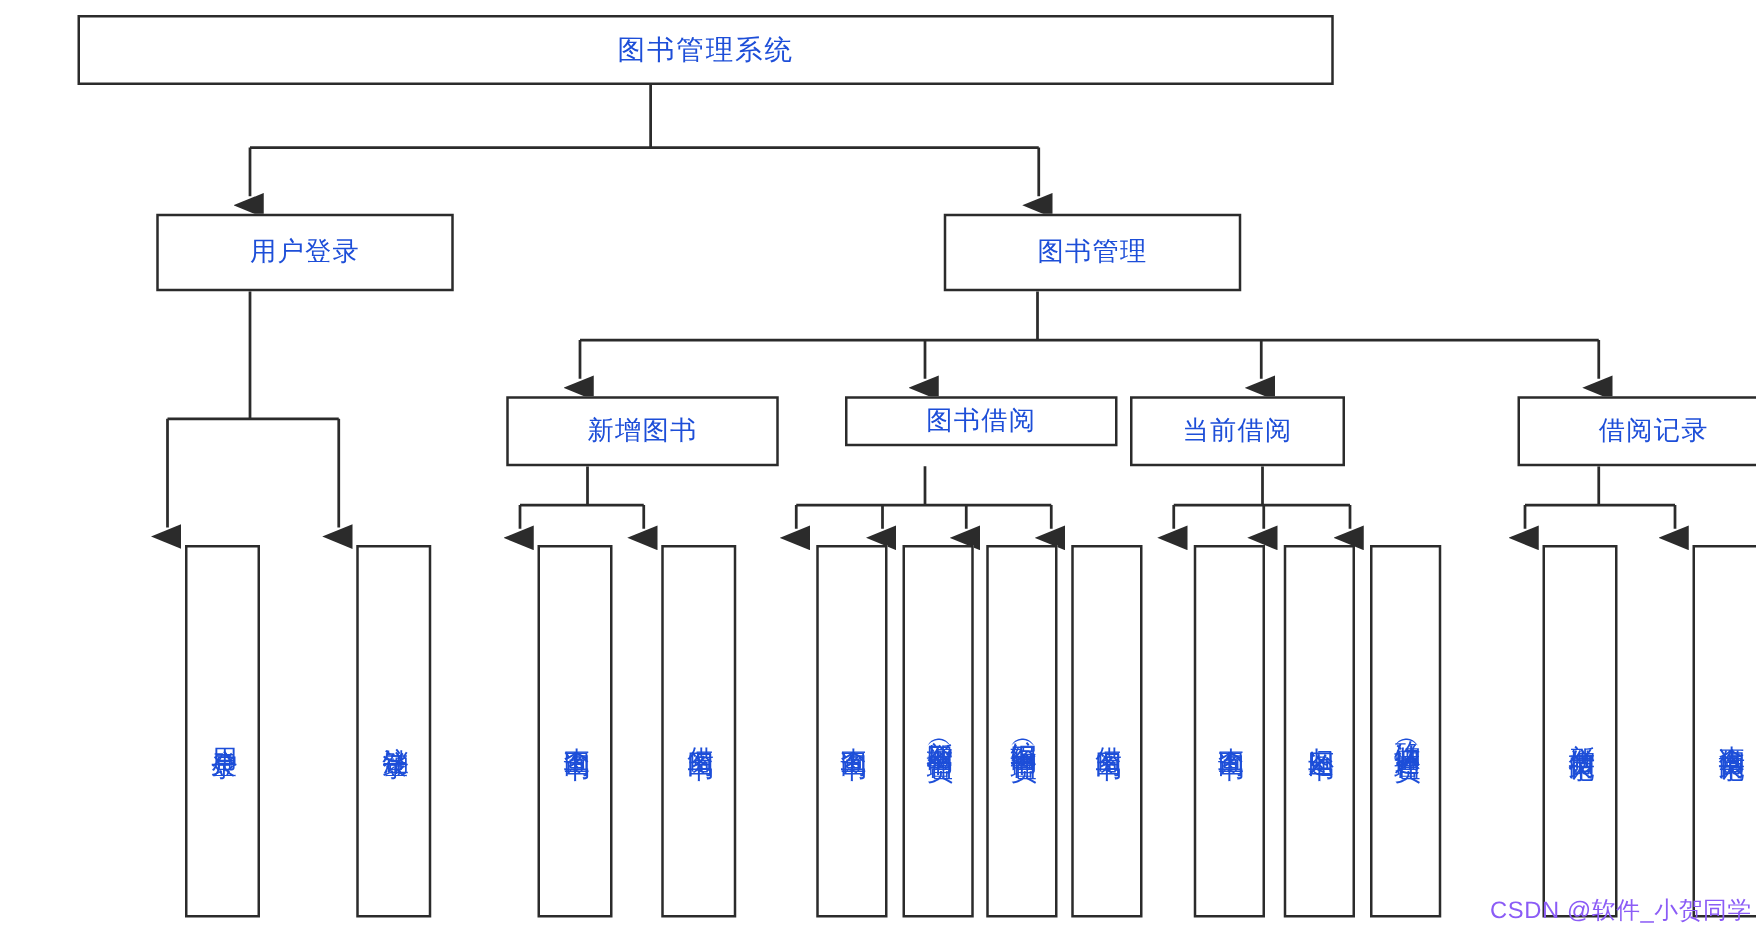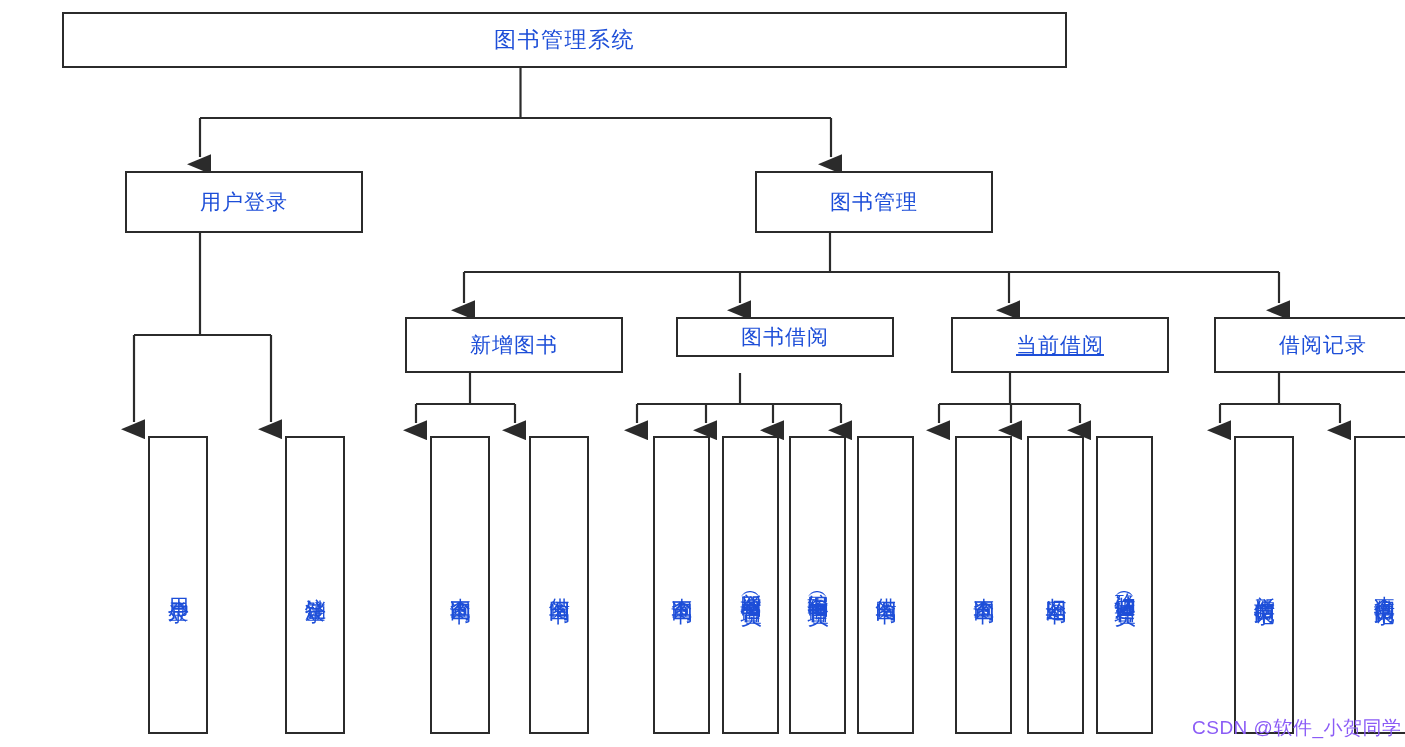--- a/index.html
+++ b/index.html
@@ -141,21 +141,21 @@
   <div class="node horiz" style="left:711px; top:171px; width:238px; height:62px;">
     <span class="node-label">图书管理</span>
   </div>
 
   <div class="node horiz" style="left:361px; top:317px; width:218px; height:56px;">
     <span class="node-label">新增图书</span>
   </div>
   <div class="node horiz" style="left:632px; top:317px; width:218px; height:40px;">
     <span class="node-label">图书借阅</span>
   </div>
-  <div class="node horiz" style="left:907px; top:317px; width:218px; height:56px;text-decoration:underline;">
+  <div class="node horiz" style="left:860px; top:317px; width:172px; height:56px;">
     <span class="node-label">当前借阅</span>
   </div>
   <div class="node horiz" style="left:1170px; top:317px; width:218px; height:56px;">
     <span class="node-label">借阅记录</span>
   </div>
 
   <div class="node vert" style="left:104px; top:436px; width:60px; height:298px;">
     <span class="node-label">用户登录</span>
   </div>
   <div class="node vert" style="left:241px; top:436px; width:60px; height:298px;">

